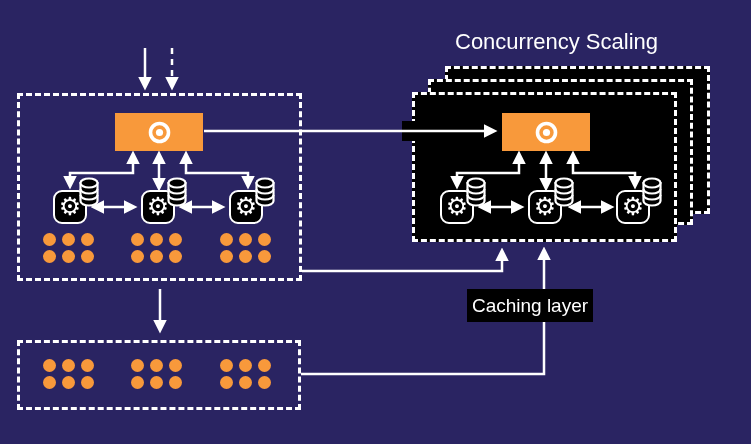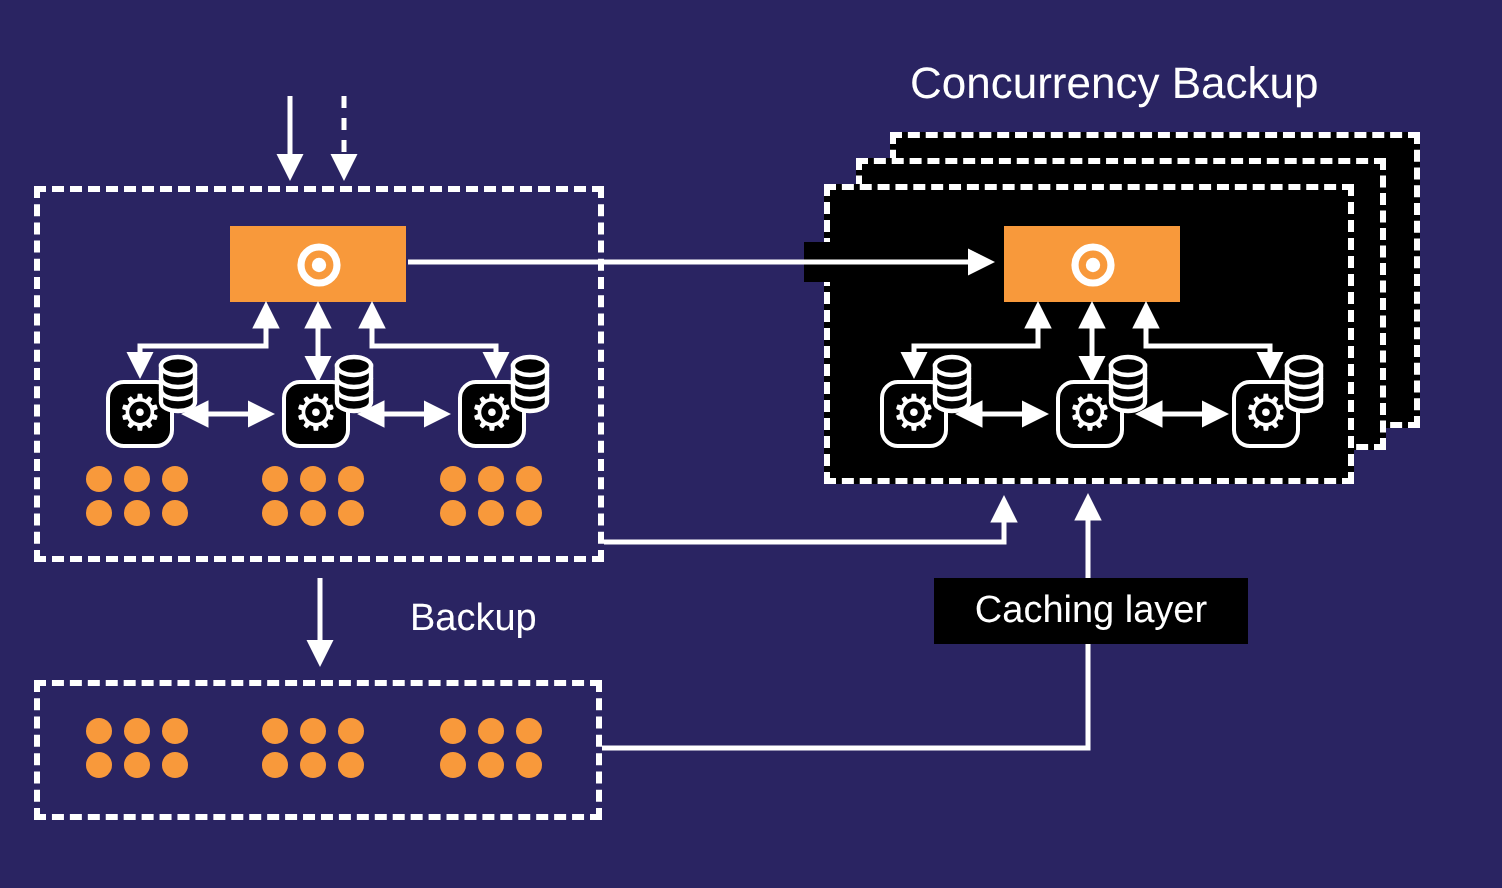--- a/index.html
+++ b/index.html
@@ -35,21 +35,21 @@
     position:absolute; display:grid;
     grid-template-columns:repeat(3,13px); grid-auto-rows:13px;
     column-gap:6px; row-gap:4px;
   }
   .dot { width:13px; height:13px; border-radius:50%; background:#F8993B; }
   .label { position:absolute; white-space:nowrap; }
   .lbl-main { left:92px; top:16px; font-size:21px; }
   .lbl-conc { left:455px; top:29px; font-size:22px; }
   .lbl-backup { left:205px; top:299px; font-size:19px; }
   .caching-tag {
-    position:absolute; left:467px; top:289px; width:157px; height:33px;
+    position:absolute; left:467px; top:289px; width:126px; height:33px;
     background:#000000; display:flex; align-items:center; justify-content:center;
     font-size:19px;
   }
   .connector-layer { position:absolute; left:0; top:0; pointer-events:none; }
 </style>
 </head>
 <body>
 
 <div class="canvas">
 
@@ -208,19 +208,18 @@
 
     <line x1="483" y1="207" x2="519" y2="207" stroke="#fff" stroke-width="2.5" marker-start="url(#ah)" marker-end="url(#ah)"></line>
     <line x1="573" y1="207" x2="609" y2="207" stroke="#fff" stroke-width="2.5" marker-start="url(#ah)" marker-end="url(#ah)"></line>
 
     <line x1="160" y1="289" x2="160" y2="328" stroke="#fff" stroke-width="2.5" marker-end="url(#ah)"></line>
 
     <polyline points="302,271 502,271 502,253" fill="none" stroke="#fff" stroke-width="2.5" marker-end="url(#ah)"></polyline>
     <polyline points="301,374 544,374 544,252" fill="none" stroke="#fff" stroke-width="2.5" marker-end="url(#ah)"></polyline>
   </svg>
 
-  <div class="label lbl-conc">Concurrency Backup</div>
-  <div class="label lbl-backup">Backup</div>
+  <div class="label lbl-conc">Concurrency Scaling</div>
   <div class="caching-tag">
     <span>Caching layer</span>
   </div>
 
 </div>
 
 </body></html>

